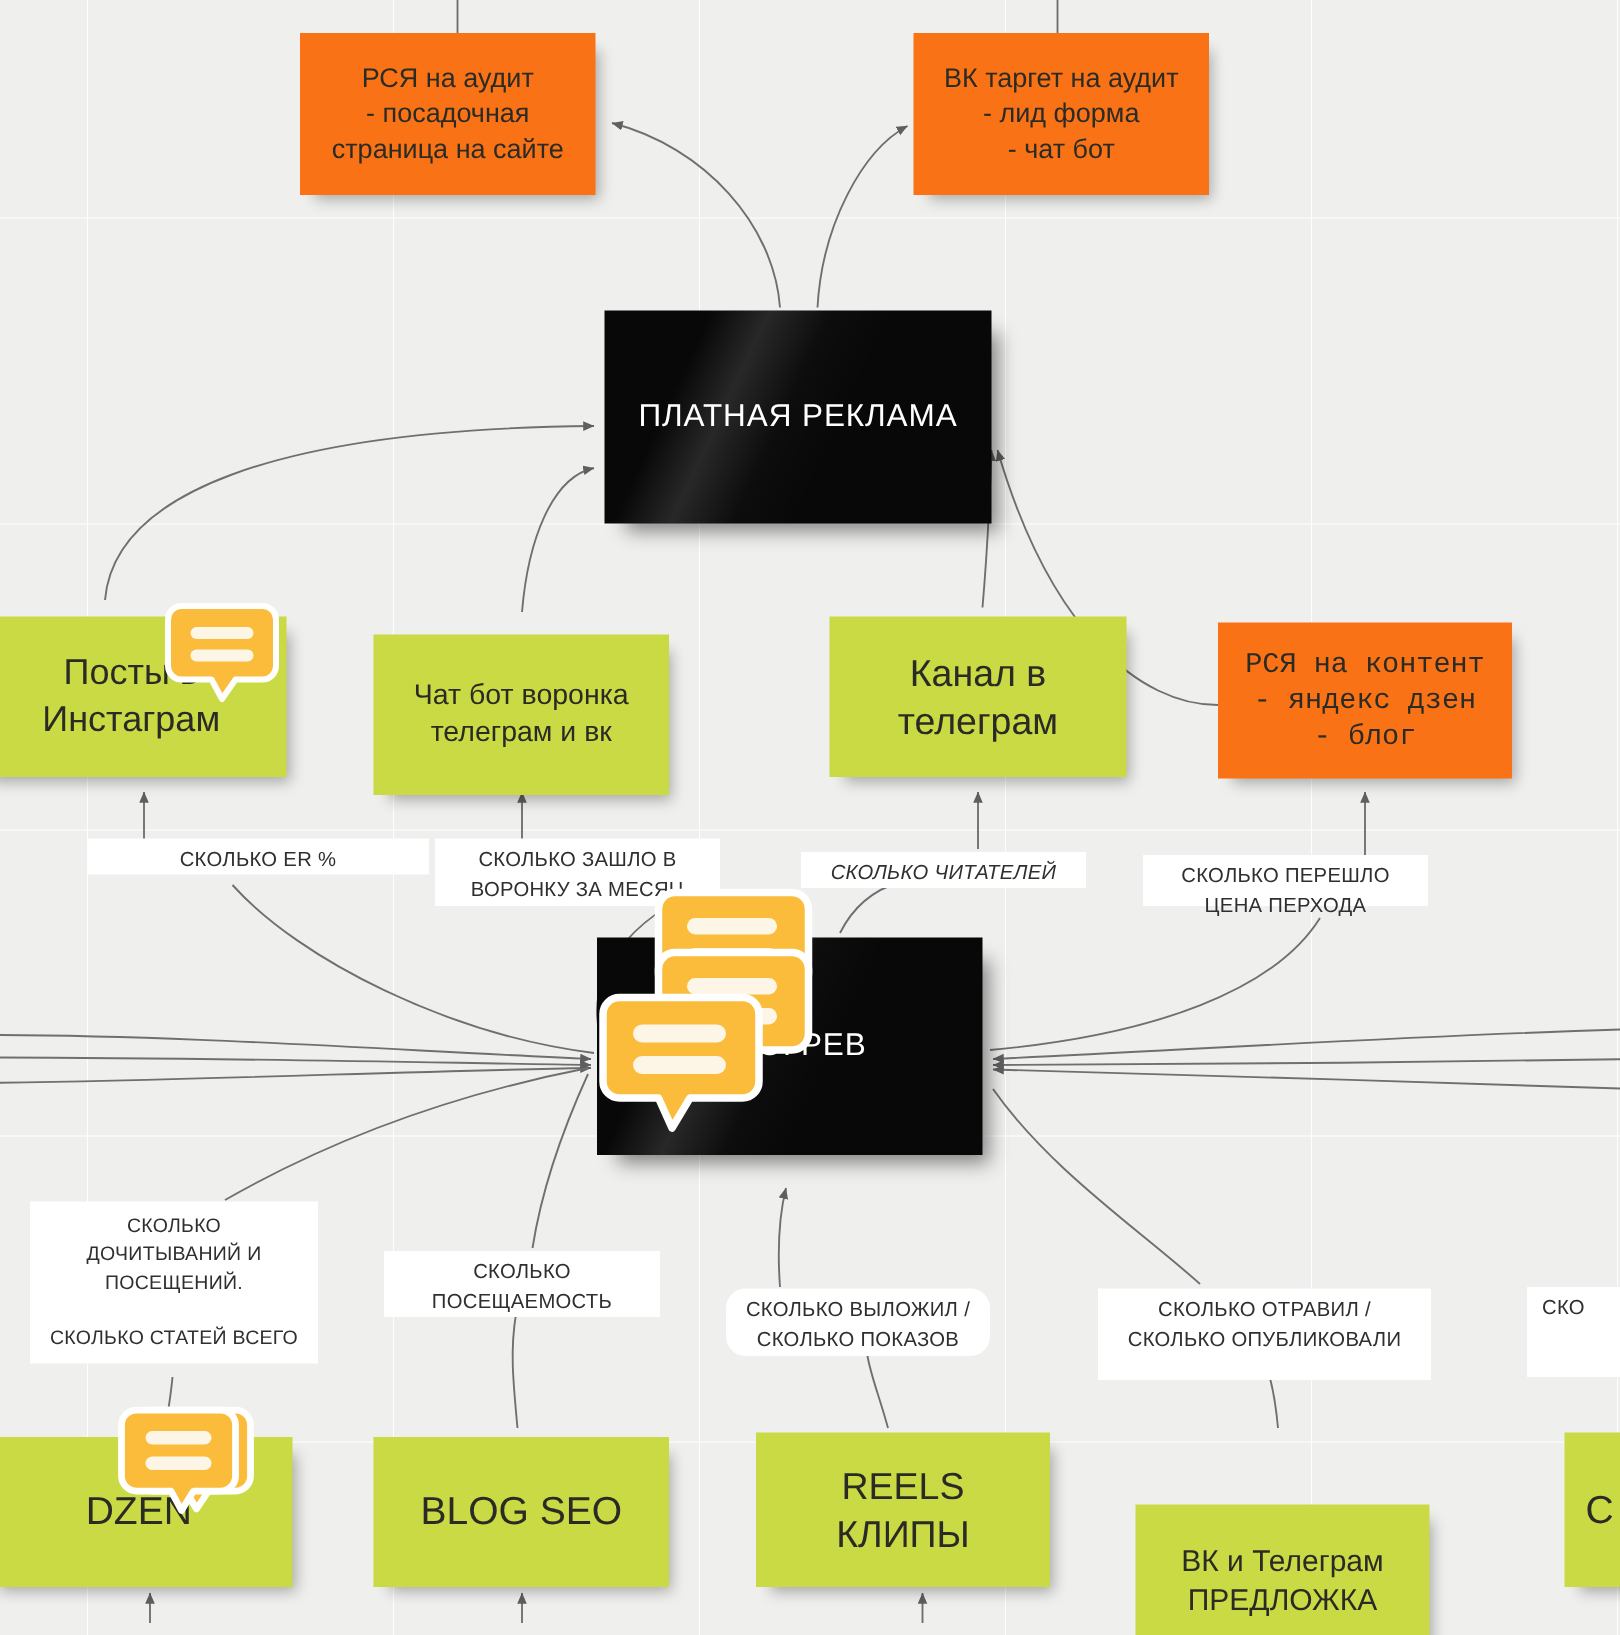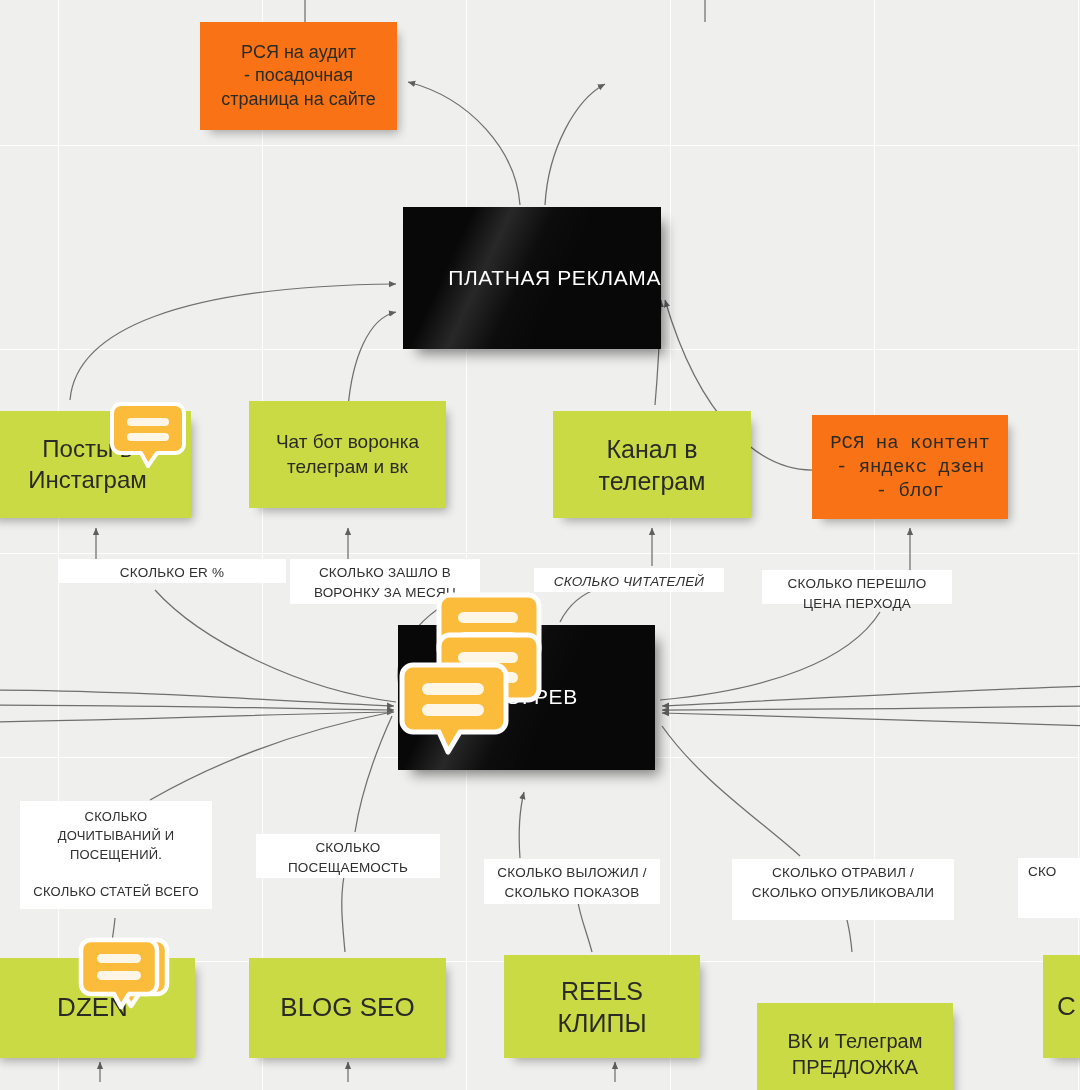--- a/index.html
+++ b/index.html
@@ -143,31 +143,36 @@
       <path d="M800,856 C760,820 700,780 662,726"></path>
     </g>
   </svg>
 
   <div class="node teal" style="left:200px; top:22px; width:197px; height:108px; font-size:18px;">
     <span>РСЯ на аудит
 - посадочная
 страница на сайте</span>
   </div>
 
-
-  <div class="node black" style="left:403px; top:207px; width:258px; height:142px; font-size:21px;justify-content:flex-end;">
+  <div class="node teal" style="left:609px; top:22px; width:197px; height:108px; font-size:18px;">
+    <span>ВК таргет на аудит
+- лид форма
+- чат бот</span>
+  </div>
+
+  <div class="node black" style="left:403px; top:207px; width:258px; height:142px; font-size:21px;">
     <span>ПЛАТНАЯ РЕКЛАМА</span>
   </div>
 
   <div class="node green" style="left:-16px; top:411px; width:207px; height:107px; font-size:24px;">
     <span>Посты в
 Инстаграм</span>
   </div>
 
-  <div class="node green" style="left:249px; top:401px; width:197px; height:107px; font-size:19px;">
+  <div class="node green" style="left:249px; top:423px; width:197px; height:107px; font-size:19px;">
     <span>Чат бот воронка
 телеграм и вк</span>
   </div>
 
   <div class="node green" style="left:553px; top:411px; width:198px; height:107px; font-size:25px;">
     <span>Канал в
 телеграм</span>
   </div>
 
   <div class="node teal" style="left:812px; top:415px; width:196px; height:104px; font-size:19px;font-family:Liberation Mono, monospace;">
@@ -204,21 +209,21 @@
 ПОСЕЩЕНИЙ.
 
 СКОЛЬКО СТАТЕЙ ВСЕГО</span>
   </div>
 
   <div class="label" style="left:256px; top:834px; width:184px; height:44px;">
     <span>СКОЛЬКО
 ПОСЕЩАЕМОСТЬ</span>
   </div>
 
-  <div class="label" style="left:484px; top:859px; width:176px; height:45px;">
+  <div class="label" style="left:484px; top:859px; width:176px; height:45px;border-radius:13px;">
     <span>СКОЛЬКО ВЫЛОЖИЛ /
 СКОЛЬКО ПОКАЗОВ</span>
   </div>
 
   <div class="label" style="left:732px; top:859px; width:222px; height:61px;">
     <span>СКОЛЬКО ОТРАВИЛ /
 СКОЛЬКО ОПУБЛИКОВАЛИ</span>
   </div>
 
   <div class="label" style="left:1018px; top:858px; width:120px; height:60px; justify-content:flex-start;">

